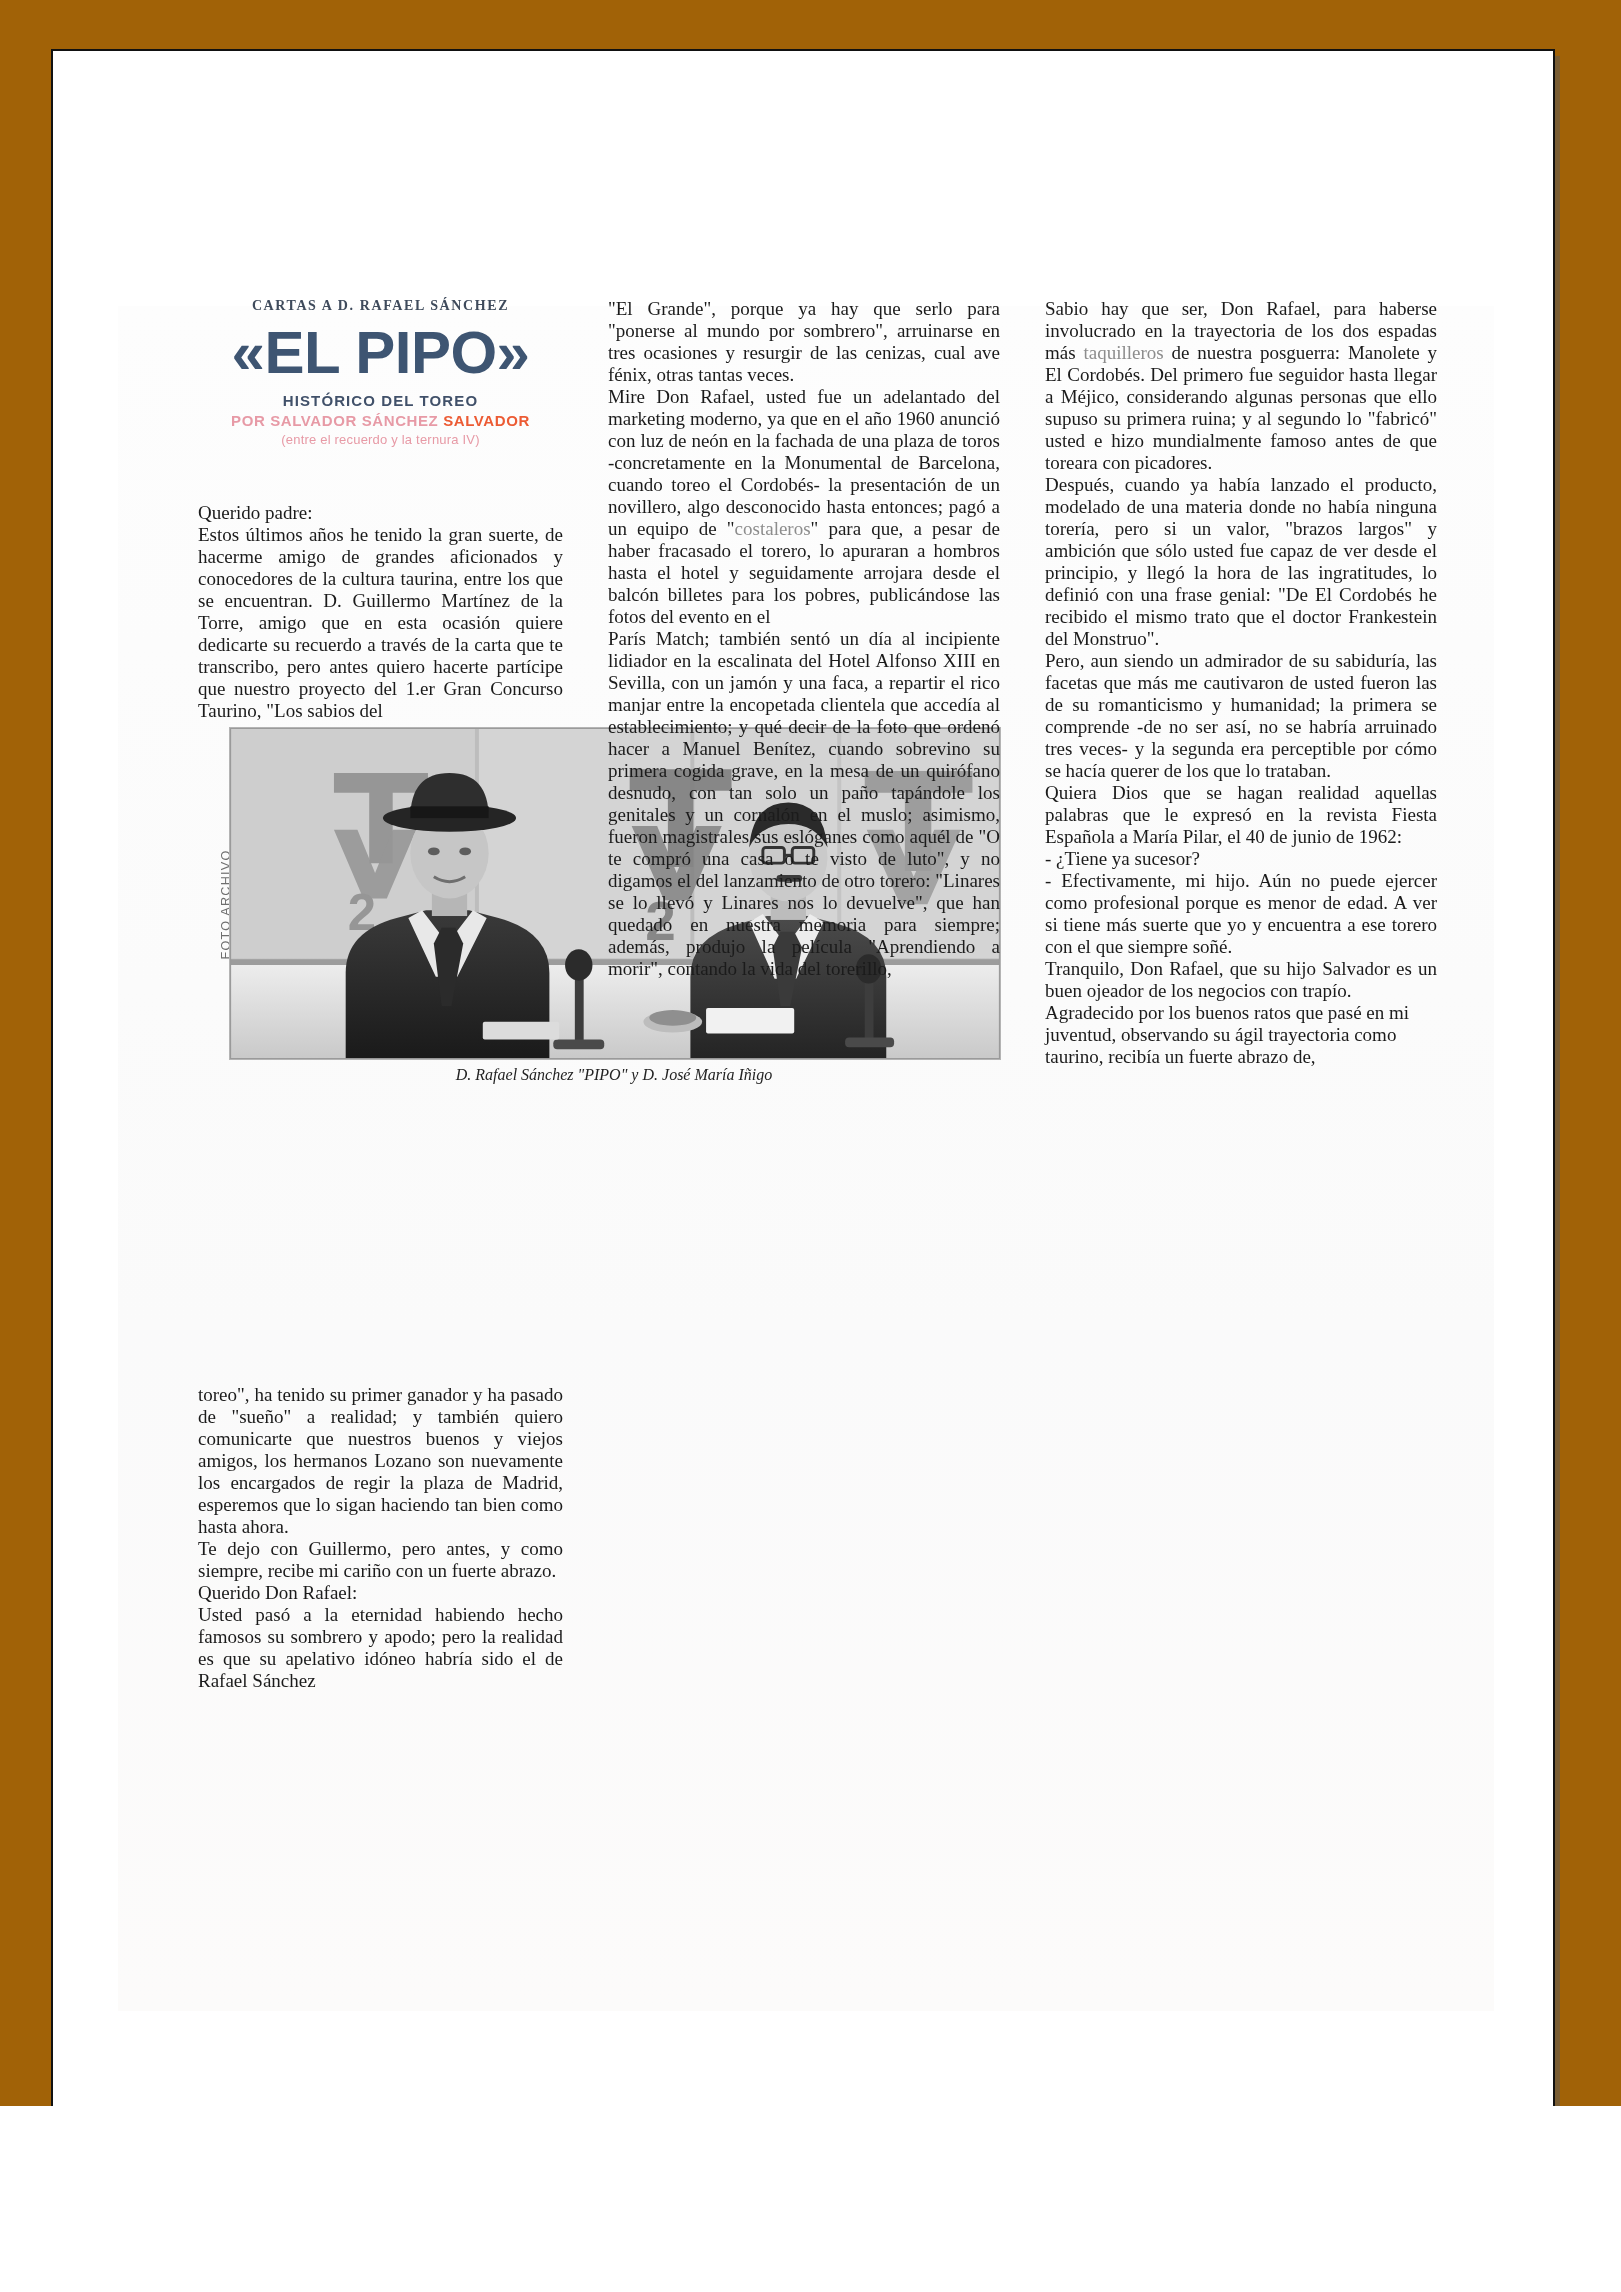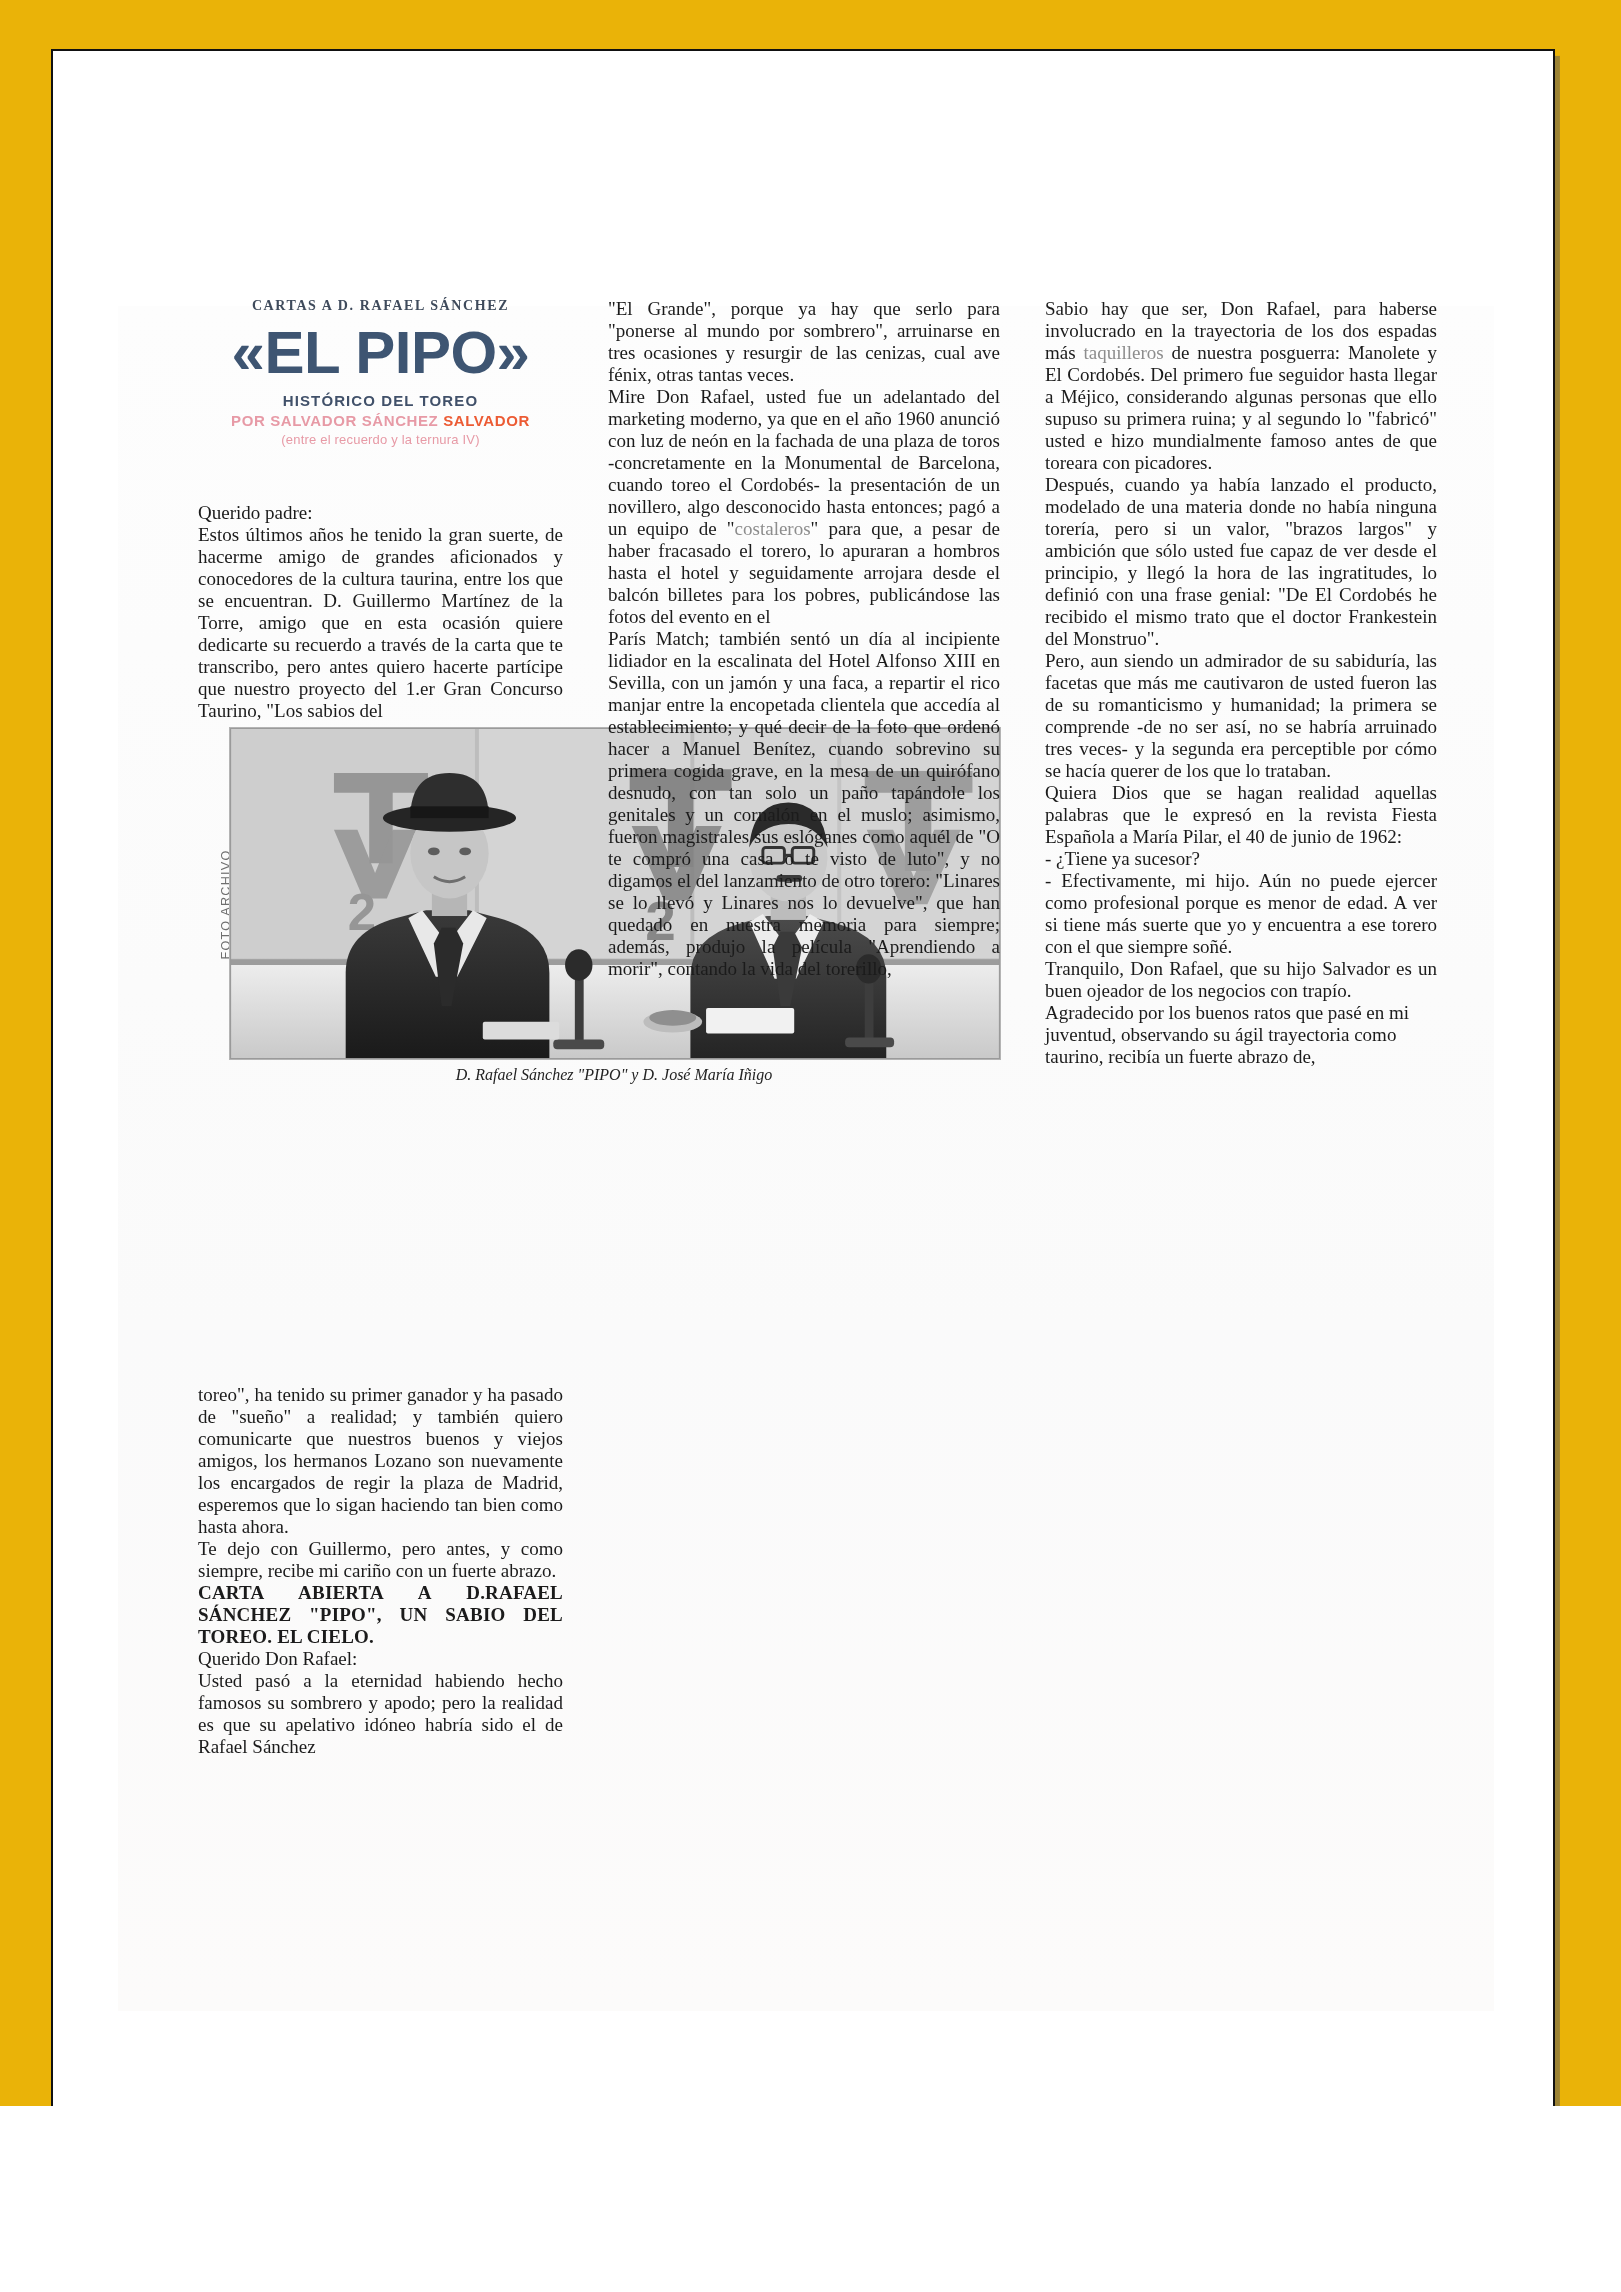--- a/index.html
+++ b/index.html
@@ -2,21 +2,21 @@
 <html><head>
 <meta charset="utf-8">
 <style>
   html,body{margin:0;padding:0;background:#ffffff;}
   body{
     width:1621px;height:2293px;
     font-family:"Liberation Serif",serif;
     -webkit-font-smoothing:antialiased;
   }
   .page{
-    position:relative;width:1621px;height:2106px;background:#eab308;overflow:hidden;
+    position:relative;width:1621px;height:2106px;background:#a16207;overflow:hidden;
   }
   
   .frame{
     position:absolute;left:51px;top:49px;width:1500px;height:2142px;
     border:2.9px solid #111;
     box-shadow:5.9px 5.9px 0 -1px rgba(90,90,90,.55);
     background:#fff;
   }
   .frame-inner{
     position:absolute;left:0;top:0;right:0;bottom:0;
@@ -239,21 +239,20 @@
 
             <rect x="0" y="0" width="786" height="338" fill="none" stroke="#9a9a9a" stroke-width="2"></rect>
           </svg>
         </div>
         <div class="caption">D. Rafael Sánchez  "PIPO"  y D. José María Iñigo</div>
       </div>
 
       <div class="col c1-bottom">
         <p>toreo", ha tenido su primer ganador y ha pasado de "sueño" a realidad; y también quiero comunicarte que nuestros buenos y viejos amigos, los hermanos Lozano son nuevamente los encargados de regir la plaza de Madrid, esperemos que lo sigan haciendo tan bien como hasta ahora.</p>
         <p>Te dejo con Guillermo, pero antes, y como siempre, recibe mi cariño con un fuerte abrazo.</p>
-        <p class="hdg">CARTA ABIERTA A D.RAFAEL SÁNCHEZ "PIPO", UN SABIO DEL TOREO. EL CIELO.</p>
         <p>Querido Don Rafael:</p>
         <p>Usted pasó a la eternidad habiendo hecho famosos su sombrero y apodo; pero la realidad es que su apelativo idóneo habría sido el de Rafael Sánchez</p>
       </div>
 
       <div class="col c2">
         <p>"El Grande", porque ya hay que serlo para "ponerse al mundo por sombrero", arruinarse en tres ocasiones y resurgir de las cenizas, cual ave fénix, otras tantas veces.</p>
         <p><span>Mire Don Rafael, usted fue un adelantado del marketing moderno, ya que en el año 1960 anunció con luz de neón en la fachada de una plaza de toros -concretamente en la Monumental de Barcelona, cuando toreo el Cordobés- la presentación de un novillero, algo desconocido hasta entonces; pagó a un equipo de "</span><span class="muted">costaleros</span><span>" para que, a pesar de haber fracasado el torero, lo apuraran a hombros hasta el hotel y seguidamente arrojara desde el balcón billetes para los pobres, publicándose las fotos del evento en el</span></p>
         <p>París Match; también sentó un día al incipiente lidiador en la escalinata del Hotel Alfonso XIII en Sevilla, con un jamón y una faca, a repartir el rico manjar entre la encopetada clientela que accedía al establecimiento; y qué decir de la foto que ordenó hacer a Manuel Benítez, cuando sobrevino su primera cogida grave, en la mesa de un quirófano desnudo, con tan solo un paño tapándole los genitales y un cornalón en el muslo; asimismo, fueron magistrales sus eslóganes como aquél de "O te compró una casa o te visto de luto", y no digamos el del lanzamiento de otro torero: "Linares se lo llevó y Linares nos lo devuelve", que han quedado en nuestra memoria para siempre; además, produjo la película "Aprendiendo a morir", contando la vida del torerillo,</p>
       </div>
 

